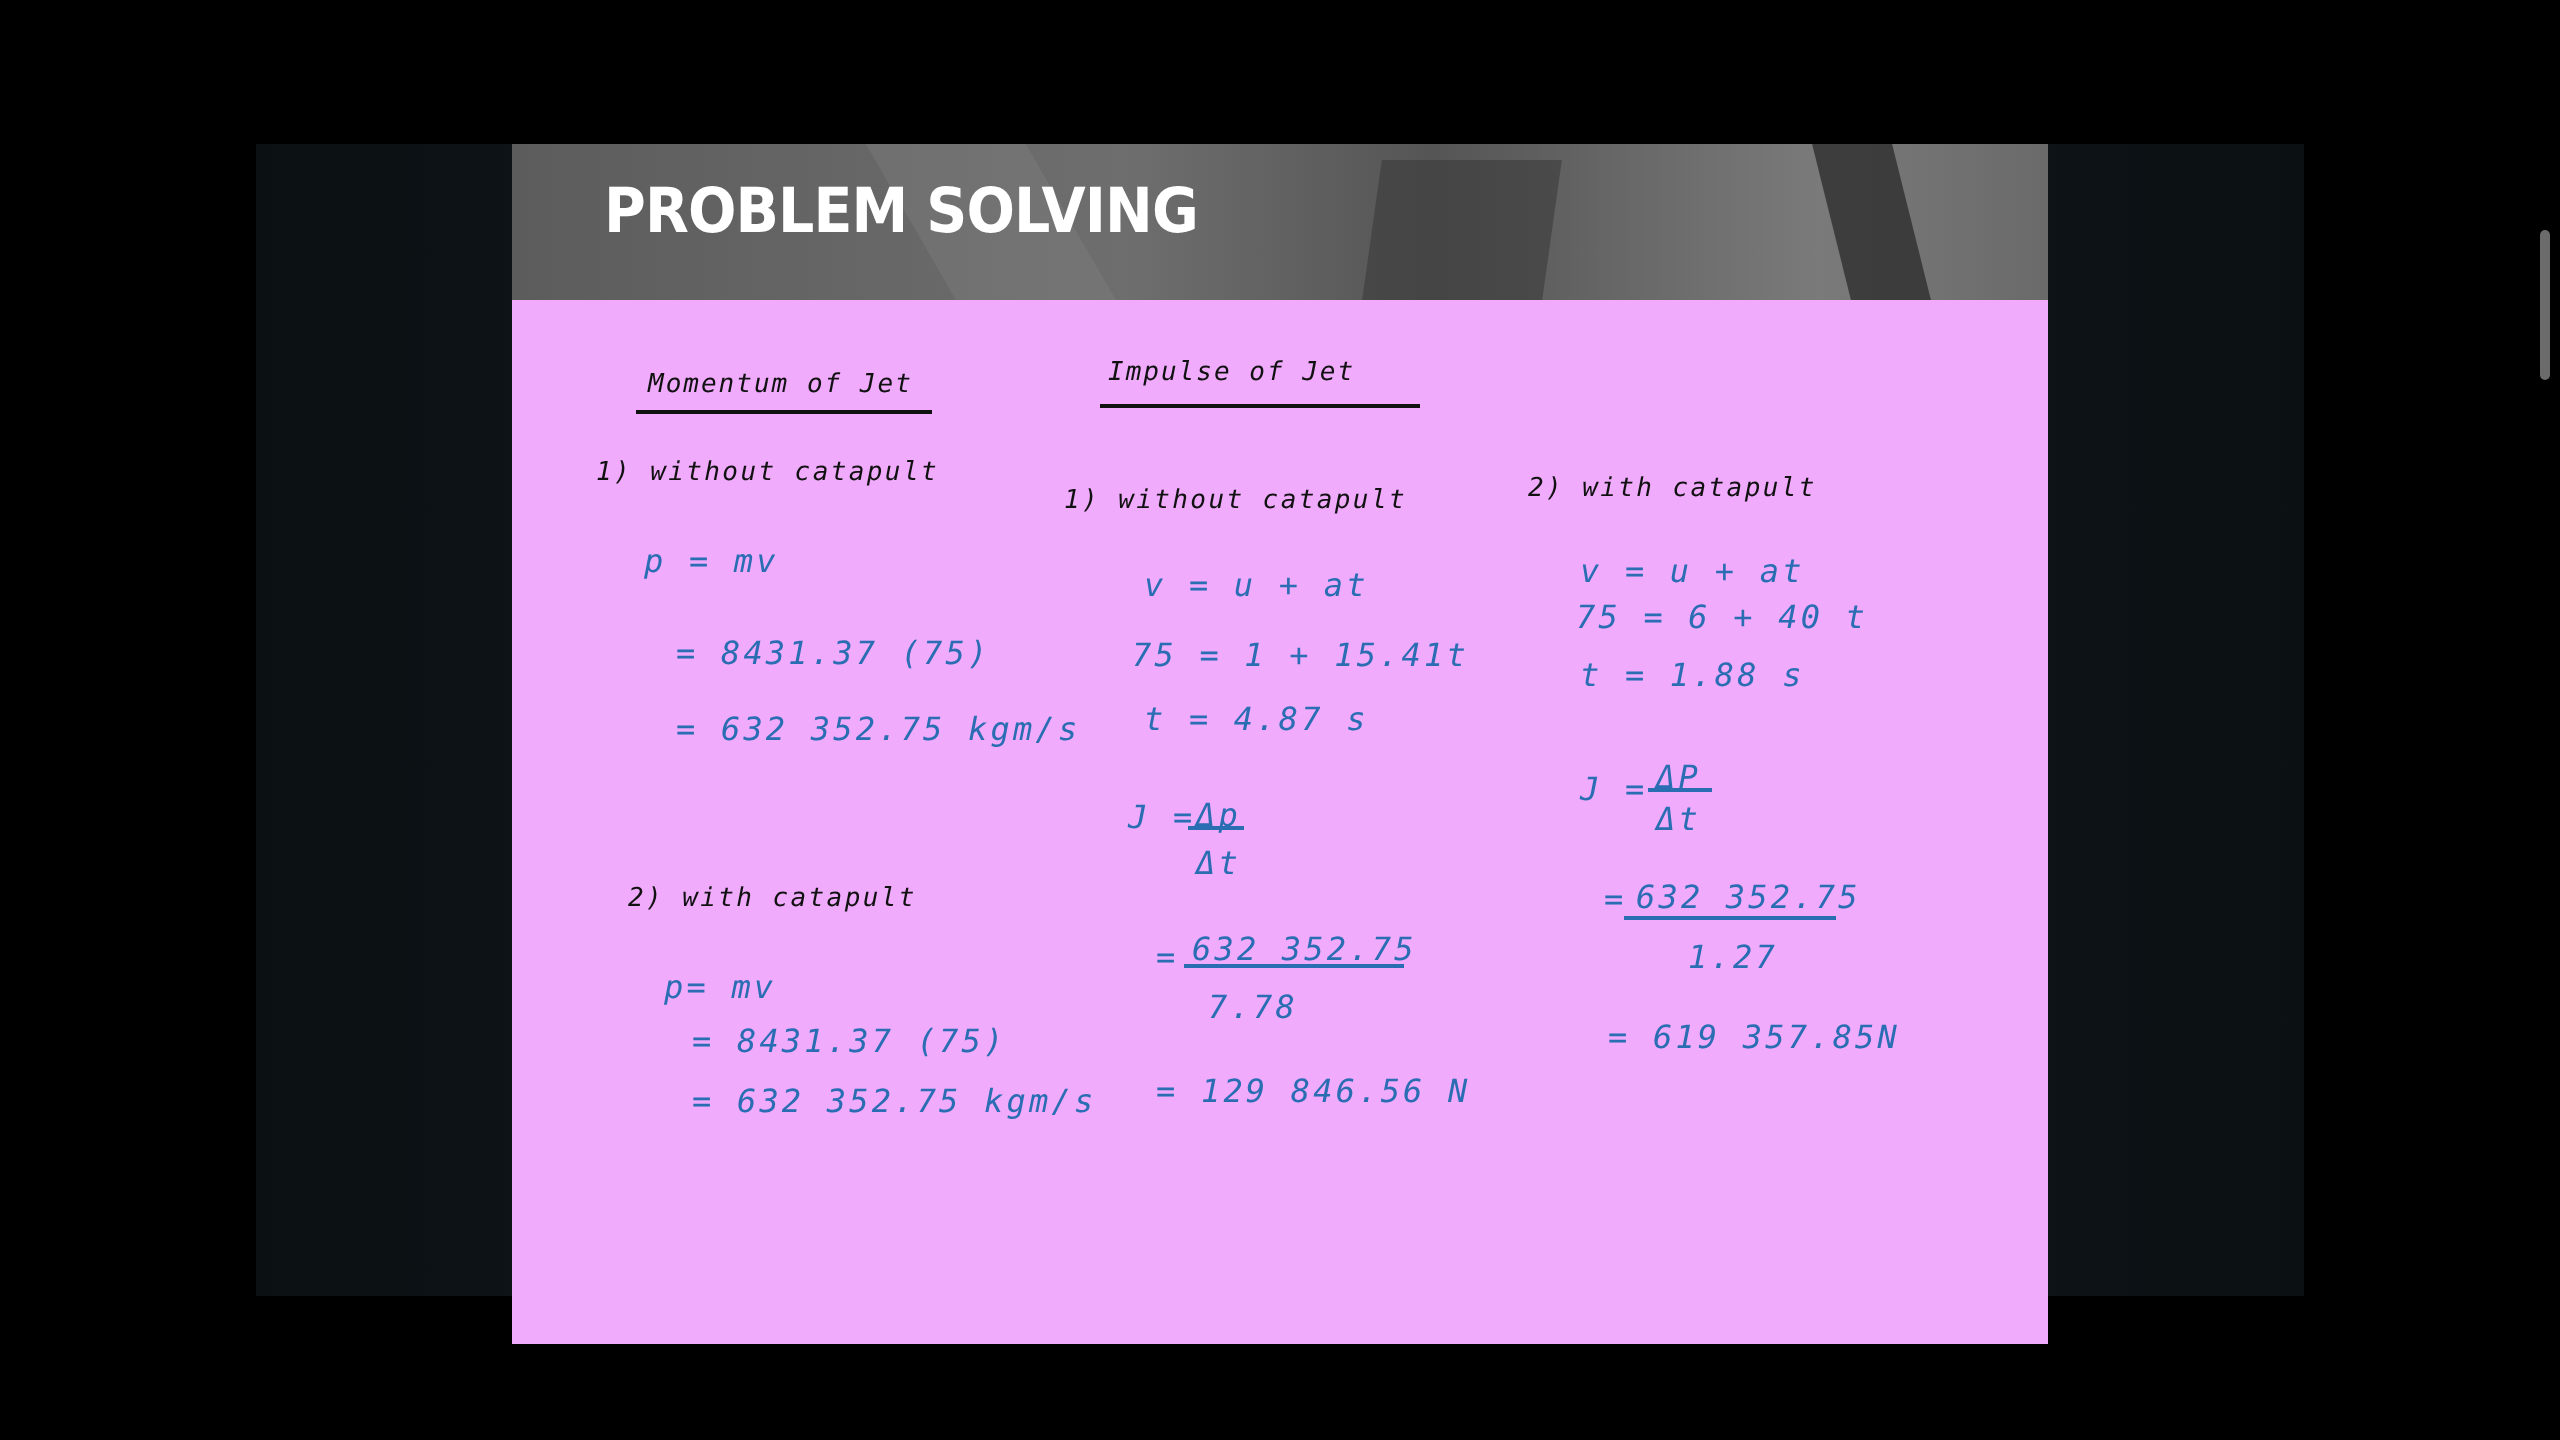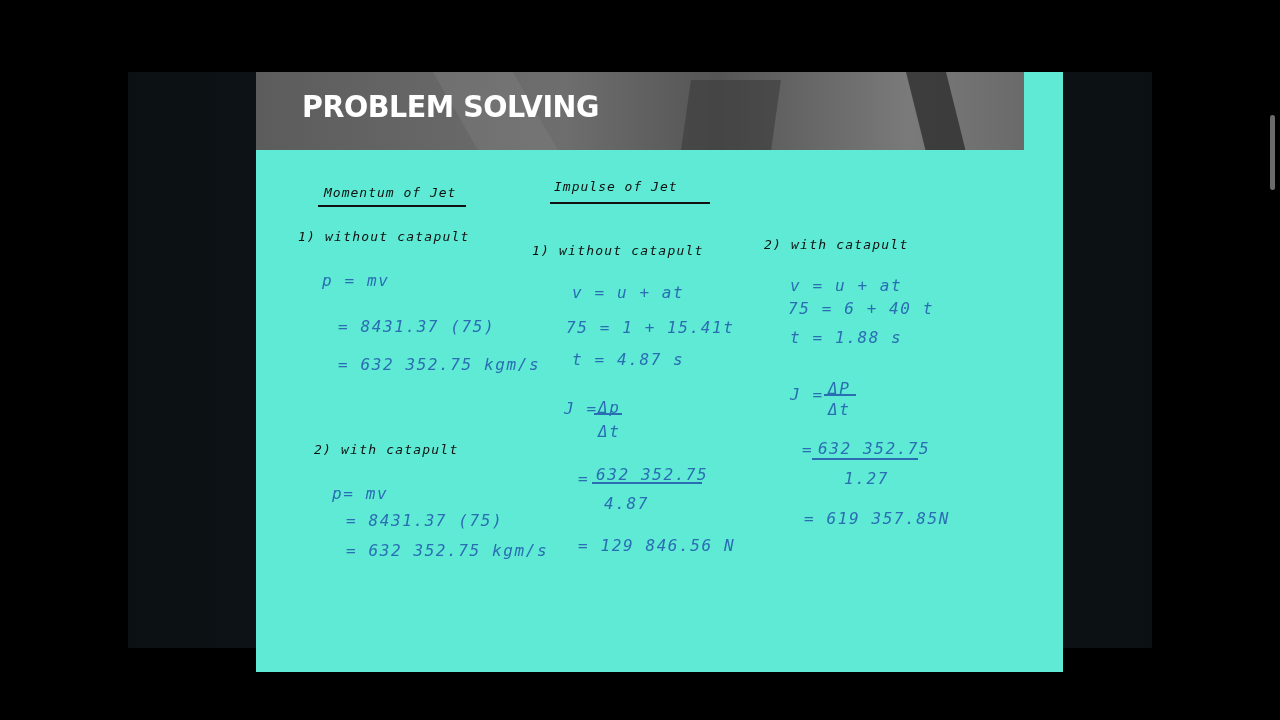--- a/index.html
+++ b/index.html
@@ -1,18 +1,18 @@
 <!DOCTYPE html>
 <html><head>
 <meta charset="utf-8">
 <style>
   html,body{margin:0;padding:0;}
   body{width:1280px;height:720px;background:#000;position:relative;overflow:hidden;font-family:"DejaVu Sans",sans-serif;}
   .video-frame{position:absolute;left:128px;top:72px;width:1024px;height:576px;background:linear-gradient(90deg,#0b1013 0%,#121a1e 50%,#0b1013 100%);}
-  .slide{position:absolute;left:256px;top:72px;width:768px;height:600px;background:#5eead4;overflow:hidden;padding-left:39px;}
+  .slide{position:absolute;left:256px;top:72px;width:768px;height:600px;background:#f0abfc;overflow:hidden;}
   .banner{position:absolute;left:0;top:0;width:768px;height:78px;background:linear-gradient(90deg,#5c5c5c 0%,#6e6e6e 40%,#555 60%,#7a7a7a 85%,#6a6a6a 100%);overflow:hidden;}
   .banner .shape1{position:absolute;left:430px;top:8px;width:90px;height:70px;background:#3a3a3a;opacity:.6;transform:skewX(-8deg);}
   .banner .shape2{position:absolute;left:660px;top:0;width:40px;height:80px;background:#2e2e2e;transform:skewX(14deg);opacity:.8;}
   .banner .shape3{position:absolute;left:200px;top:-10px;width:80px;height:100px;background:#8a8a8a;opacity:.25;transform:skewX(30deg);}
   .banner-title{position:absolute;left:46px;top:16px;font-family:"DejaVu Sans",sans-serif;font-weight:bold;font-size:31px;color:#fff;letter-spacing:-0.5px;transform:scaleX(0.92);transform-origin:left center;}
   .hw{position:absolute;font-family:"DejaVu Sans Mono",monospace;white-space:pre;font-style:italic;}
   .ink-black{color:#111;font-size:13px;letter-spacing:1.2px;}
   .ink-blue{color:#2a6db3;font-size:16px;letter-spacing:1.6px;}
   .heading{font-size:13px;color:#111;letter-spacing:1px;}
   .uline{position:absolute;height:2px;background:#111;}
@@ -54,21 +54,21 @@
   <div class="hw ink-blue" style="left:316px;top:278px;">t = 4.87 s</div>
 
   <div class="hw ink-blue" style="left:308px;top:327px;">J =</div>
   <div class="hw ink-blue" style="left:342px;top:326px;">Δp</div>
   <div class="fbar" style="left:338px;top:341px;width:28px;"></div>
   <div class="hw ink-blue" style="left:342px;top:350px;">Δt</div>
 
   <div class="hw ink-blue" style="left:322px;top:397px;">=</div>
   <div class="hw ink-blue" style="left:340px;top:393px;">632 352.75</div>
   <div class="fbar" style="left:336px;top:410px;width:110px;"></div>
-  <div class="hw ink-blue" style="left:348px;top:422px;">4.87</div>
+  <div class="hw ink-blue" style="left:348px;top:422px;">7.78</div>
   <div class="hw ink-blue" style="left:322px;top:464px;">= 129 846.56 N</div>
 
   <div class="hw ink-black" style="left:508px;top:165px;">2) with catapult</div>
   <div class="hw ink-blue" style="left:534px;top:204px;">v = u + at</div>
   <div class="hw ink-blue" style="left:532px;top:227px;">75 = 6 + 40 t</div>
   <div class="hw ink-blue" style="left:534px;top:256px;">t = 1.88 s</div>
 
   <div class="hw ink-blue" style="left:534px;top:313px;">J =</div>
   <div class="hw ink-blue" style="left:572px;top:307px;">ΔP</div>
   <div class="fbar" style="left:568px;top:322px;width:32px;"></div>

